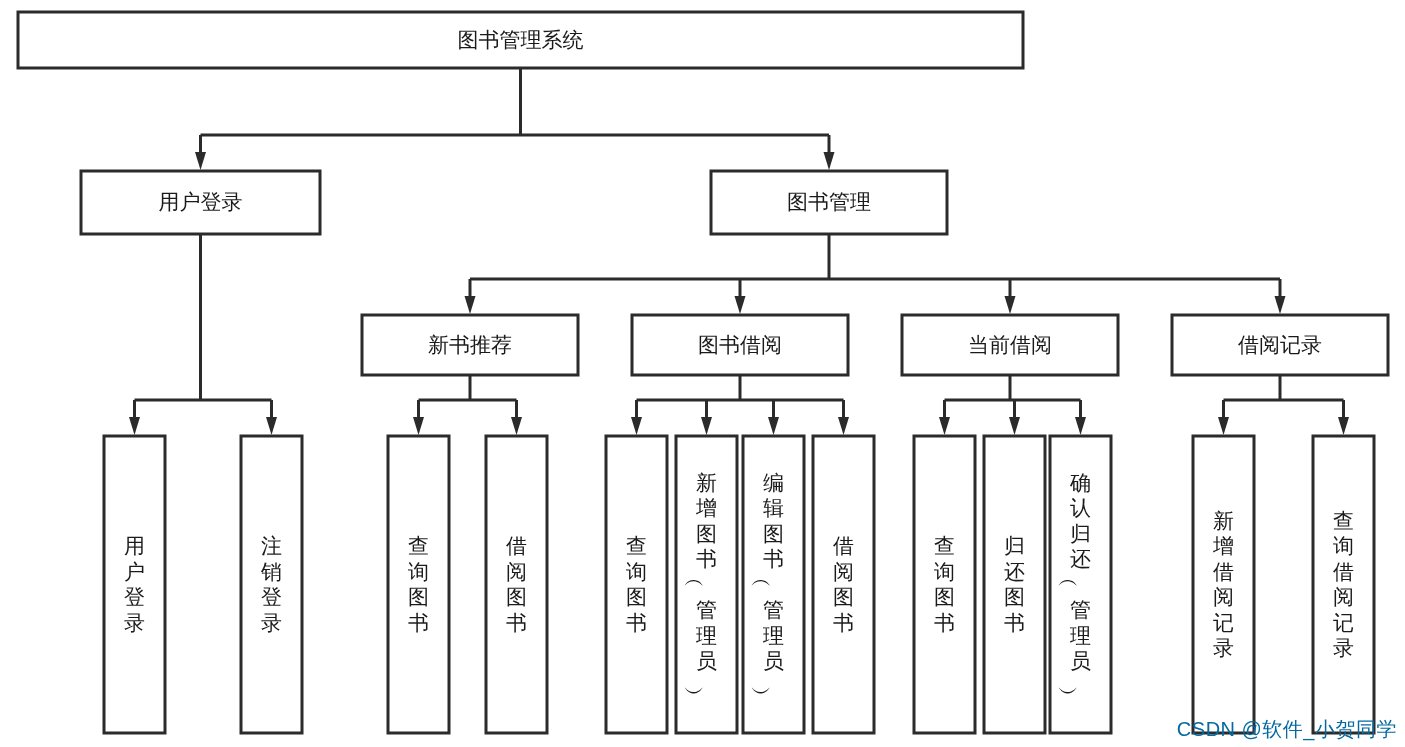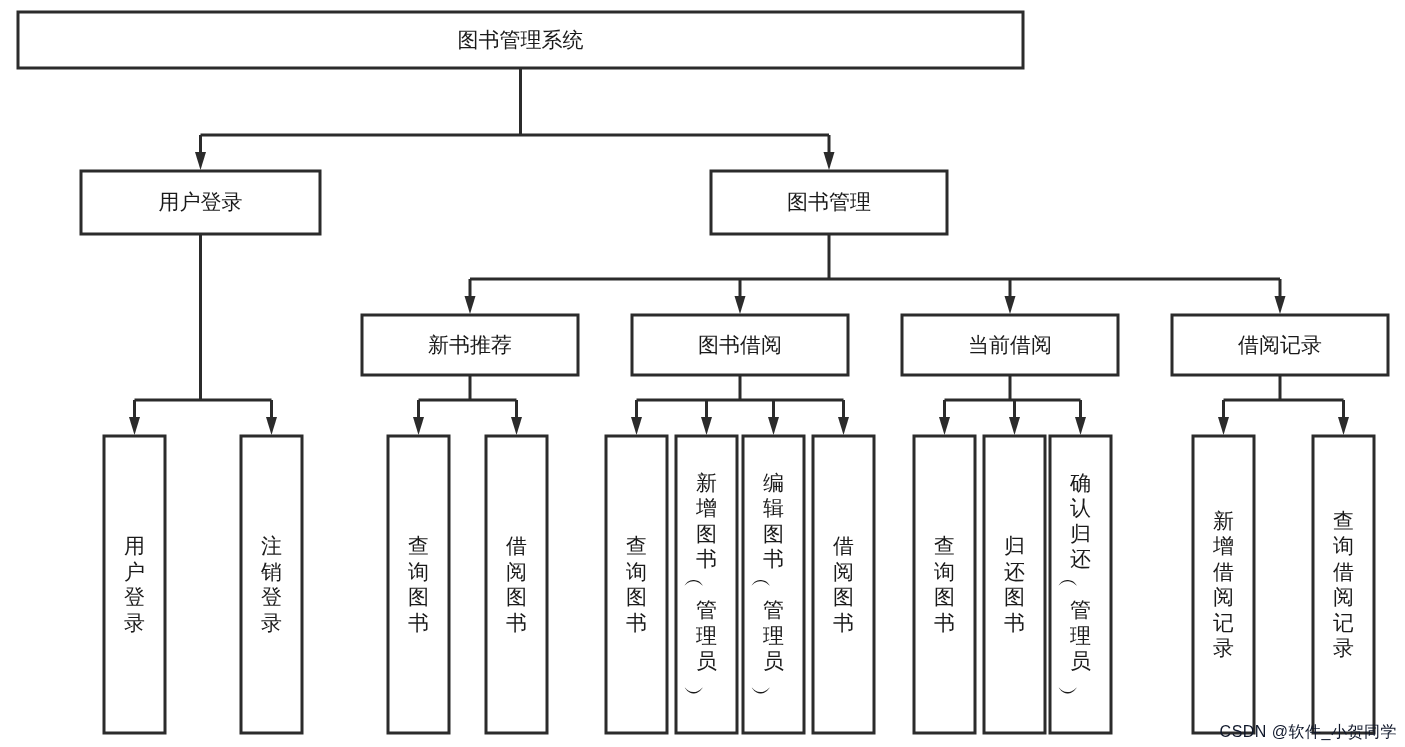--- a/index.html
+++ b/index.html
@@ -16,21 +16,21 @@
     font-size:21px;fill:#1a1a1a;text-anchor:middle;
     dominant-baseline:middle;
   }
   .leaf-label{
     font-family:"Liberation Sans","DejaVu Sans",sans-serif;
     font-size:21px;fill:#1a1a1a;text-anchor:middle;
   }
   .watermark{
     position:absolute;right:8px;bottom:4px;
     font-family:"Liberation Sans","DejaVu Sans",sans-serif;
-    font-size:16px;color:#0f172a;white-space:nowrap;
+    font-size:20px;color:#0369a1;white-space:nowrap;
     letter-spacing:0.5px;
   }
 </style>
 </head>
 <body>
 
 <svg id="diagram" viewBox="0 0 1405 747" xmlns="http://www.w3.org/2000/svg">
   <g id="edges-layer">
       <path d="M 520.5 68 L 520.5 135" class="edge"></path>
       <path d="M 200.5 135 L 829 135" class="edge"></path>

